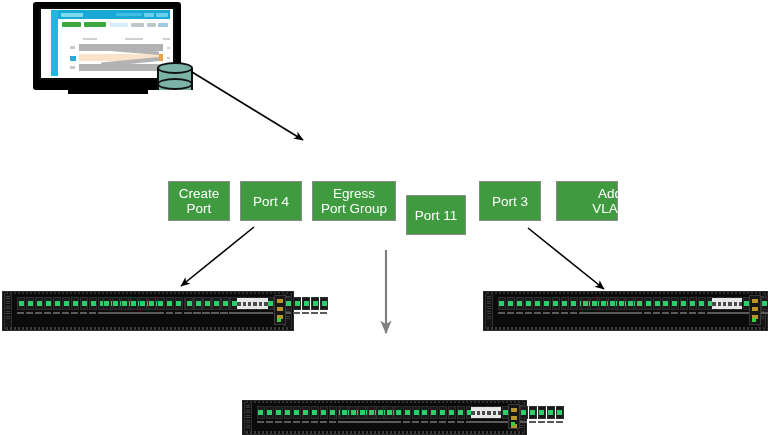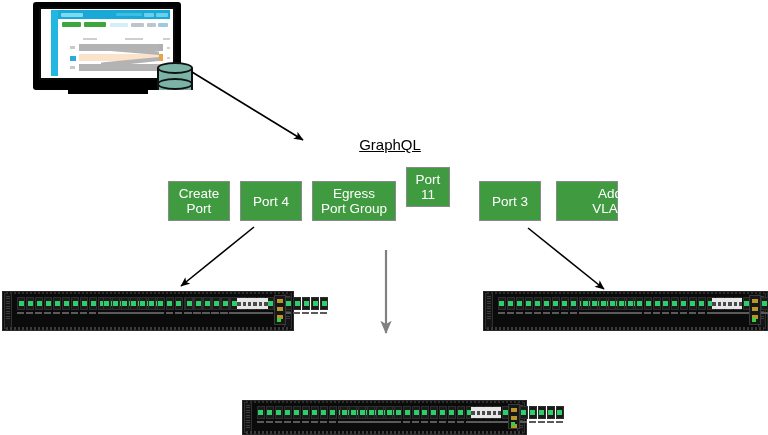--- a/index.html
+++ b/index.html
@@ -169,36 +169,35 @@
         <path d="M0,0.4 L6,3 L0,5.6 L1.5,3 Z" fill="#808080"></path>
       </marker>
     </defs>
     <line x1="192" y1="72" x2="303" y2="140" stroke="#000000" stroke-width="1.6" marker-end="url(#ah0)"></line>
     <line x1="254" y1="227" x2="181" y2="286" stroke="#000000" stroke-width="1.6" marker-end="url(#ah0)"></line>
     <line x1="386" y1="250" x2="386" y2="333" stroke="#808080" stroke-width="2.2" marker-end="url(#ah1)"></line>
     <line x1="528" y1="228" x2="604" y2="289" stroke="#000000" stroke-width="1.6" marker-end="url(#ah0)"></line>
   </svg>
 
 <div class="abs" id="title-block">
-  <div class="t-graphql">GraphQL</div>
 </div>
 
 <div id="node-layer">
     <div class="node" style="left: 168px; top: 181px; width: 62px; height: 40px; background: rgb(64, 155, 64); border-color: rgb(138, 138, 138); color: rgb(255, 255, 255);">
       <span style="white-space: pre-line;">Create
 Port</span>
     </div>
     <div class="node" style="left: 240px; top: 181px; width: 62px; height: 40px; background: rgb(64, 155, 64); border-color: rgb(138, 138, 138); color: rgb(255, 255, 255);">
       <span style="white-space: pre-line;">Port 4</span>
     </div>
     <div class="node" style="left: 312px; top: 181px; width: 84px; height: 40px; background: rgb(64, 155, 64); border-color: rgb(138, 138, 138); color: rgb(255, 255, 255);">
       <span style="white-space: pre-line;">Egress
 Port Group</span>
     </div>
-    <div class="node" style="left: 406px; top: 167px; width: 44px; height: 40px; background: rgb(64, 155, 64); border-color: rgb(138, 138, 138); color: rgb(255, 255, 255);">
+    <div class="node" style="left: 406px; top: 195px; width: 60px; height: 40px; background: rgb(64, 155, 64); border-color: rgb(138, 138, 138); color: rgb(255, 255, 255);">
       <span style="white-space: pre-line;">Port 11</span>
     </div>
     <div class="node" style="left: 479px; top: 181px; width: 62px; height: 40px; background: rgb(64, 155, 64); border-color: rgb(138, 138, 138); color: rgb(255, 255, 255);">
       <span style="white-space: pre-line;">Port 3</span>
     </div>
     <div class="node" style="left: 556px; top: 181px; width: 62px; height: 40px; background: rgb(64, 155, 64); border-color: rgb(138, 138, 138); color: rgb(255, 255, 255); padding-left: 48px;">
       <span style="white-space: pre-line;">Add
 VLAN</span>
     </div>
   </div>

